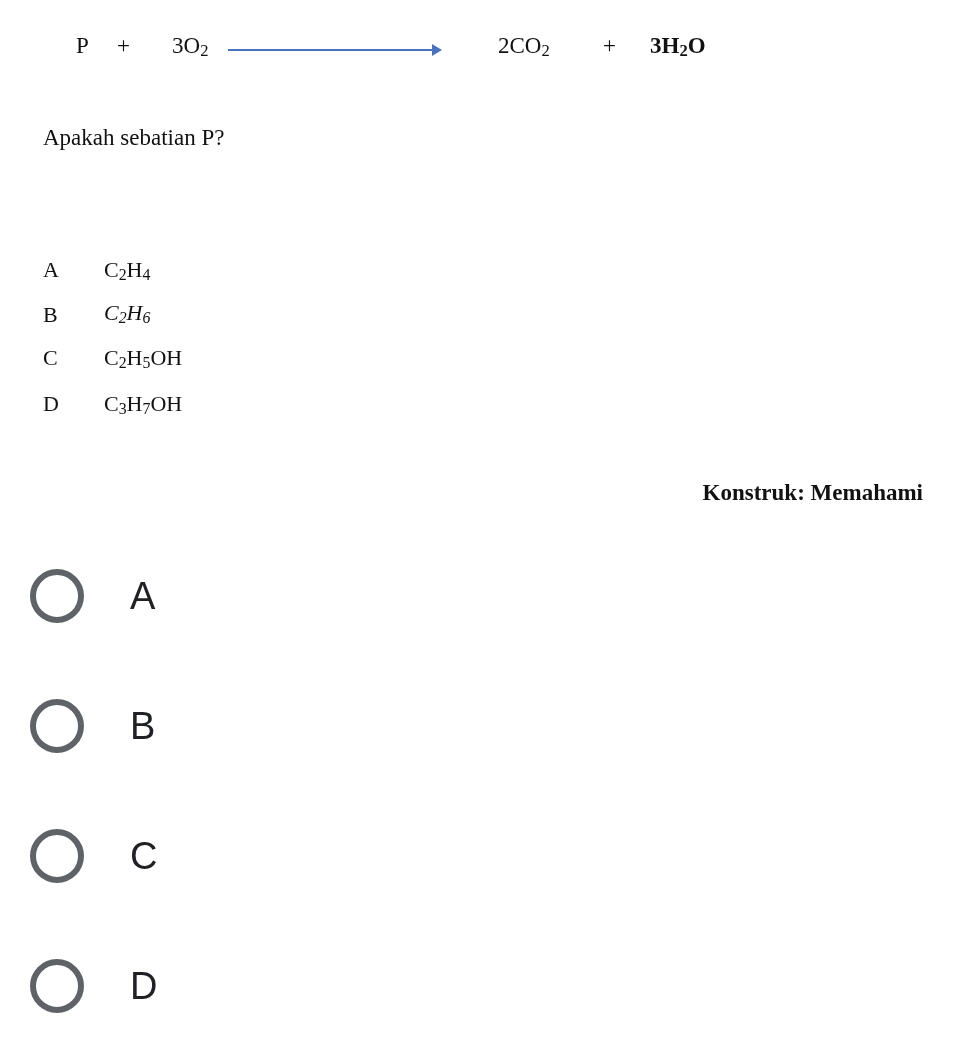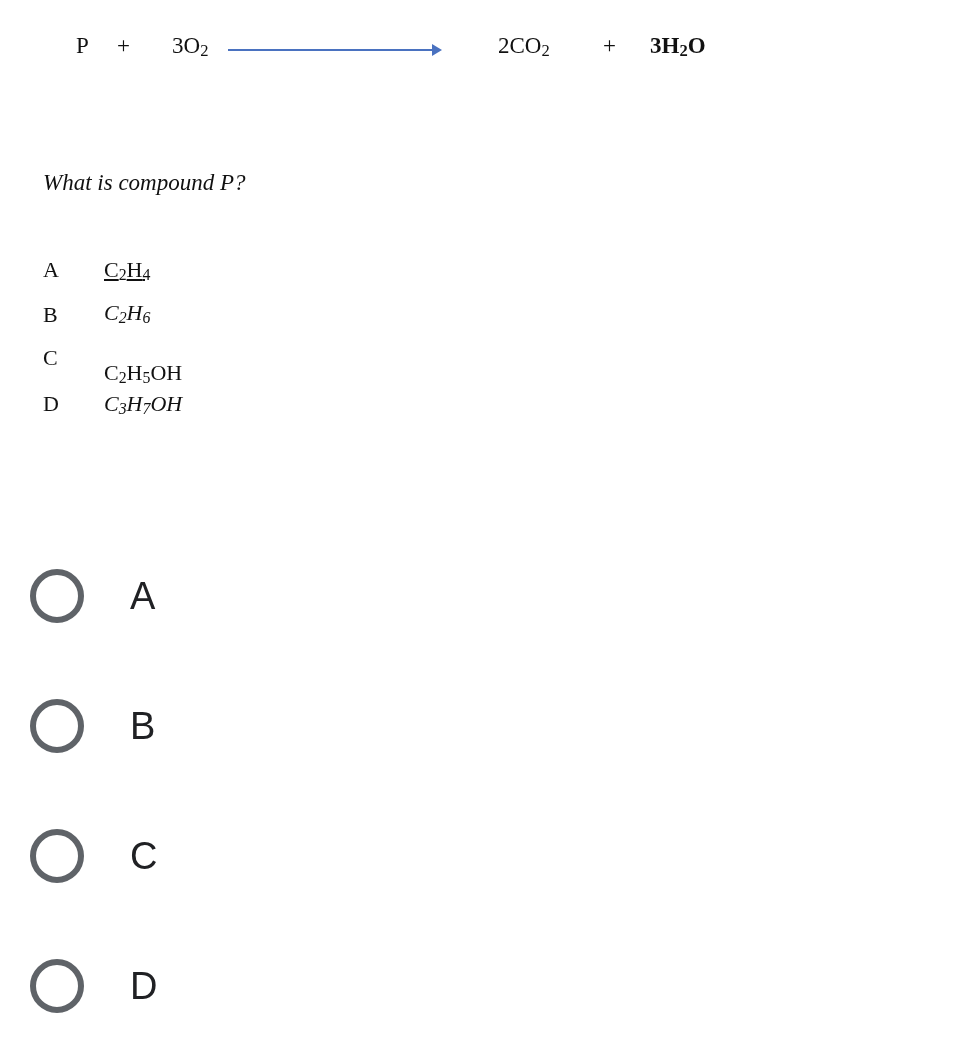--- a/index.html
+++ b/index.html
@@ -23,34 +23,35 @@
 
 <div class="doc">
   <span class="abs eq" style="left:76px;">P</span>
   <span class="abs eq" style="left:117px;">+</span>
   <span class="abs eq" style="left:172px;"><span>3O</span><sub>2</sub></span>
   <div class="arrow"></div>
   <span class="abs eq" style="left:498px;"><span>2CO</span><sub>2</sub></span>
   <span class="abs eq" style="left:603px;">+</span>
   <span class="abs eq" style="left:650px;font-weight:bold;"><span>3H</span><sub>2</sub><span>O</span></span>
 
-  <span class="abs q" style="top:170px; font-style:italic;">What is compound P?</span>
+  <span class="abs q" style="top:125px;">Apakah sebatian P?</span>
 
   <span class="abs opt-letter" style="top:257px;">A</span>
-  <span class="abs opt-formula" style="top:257px;text-decoration:underline;"><span>C</span><sub>2</sub><span>H</span><sub>4</sub><span></span></span>
+  <span class="abs opt-formula" style="top:257px;"><span>C</span><sub>2</sub><span>H</span><sub>4</sub><span></span></span>
 
   <span class="abs opt-letter" style="top:302px;">B</span>
   <span class="abs opt-formula" style="top:300px;font-style:italic;"><span>C</span><sub>2</sub><span>H</span><sub>6</sub><span></span></span>
 
   <span class="abs opt-letter" style="top:345px;">C</span>
-  <span class="abs opt-formula" style="top:360px;"><span>C</span><sub>2</sub><span>H</span><sub>5</sub><span>OH</span></span>
+  <span class="abs opt-formula" style="top:345px;"><span>C</span><sub>2</sub><span>H</span><sub>5</sub><span>OH</span></span>
 
   <span class="abs opt-letter" style="top:391px;">D</span>
-  <span class="abs opt-formula" style="top:391px;font-style:italic;"><span>C</span><sub>3</sub><span>H</span><sub>7</sub><span>OH</span></span>
+  <span class="abs opt-formula" style="top:391px;"><span>C</span><sub>3</sub><span>H</span><sub>7</sub><span>OH</span></span>
 
+  <span class="abs construct">Konstruk: Memahami</span>
 </div>
 
 <div class="radio-row" style="top:561px;">
   <div class="radio"></div>
   <span class="radio-label">A</span>
 </div>
 <div class="radio-row" style="top:691px;">
   <div class="radio"></div>
   <span class="radio-label">B</span>
 </div>

